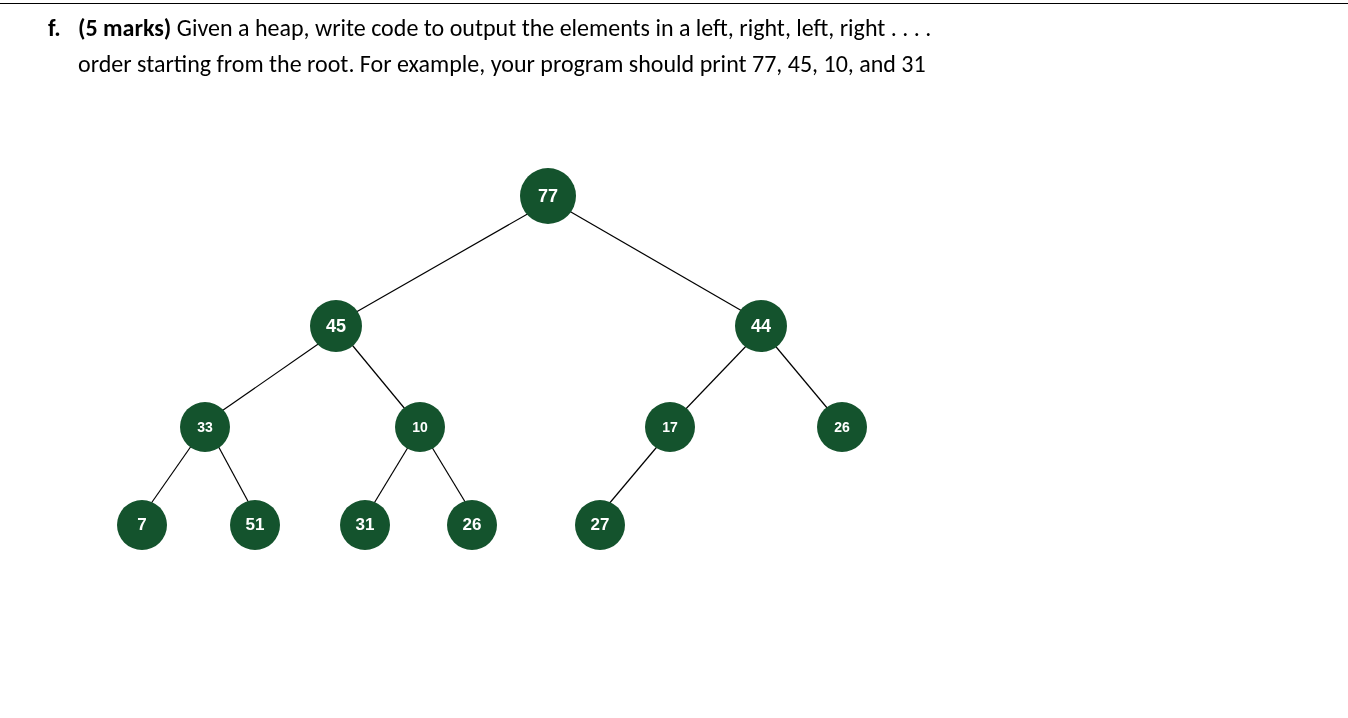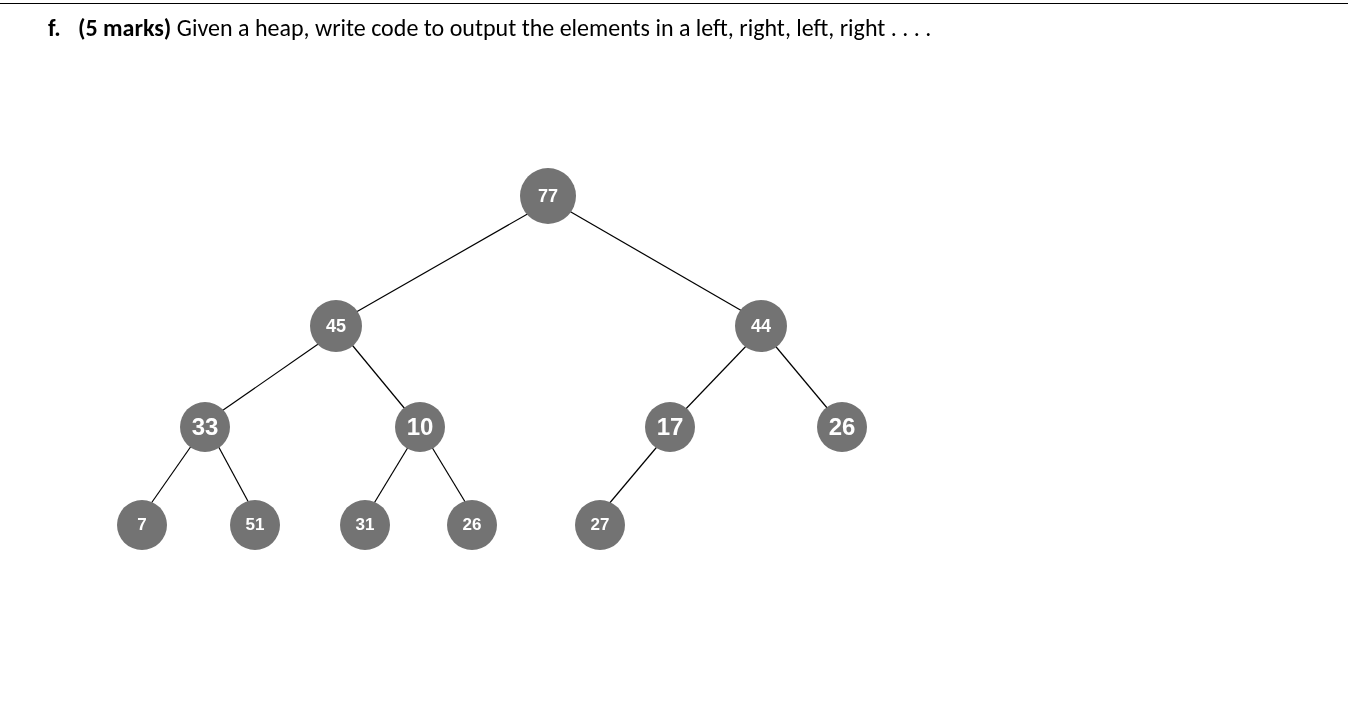--- a/index.html
+++ b/index.html
@@ -58,61 +58,62 @@
     svg.edges {
       position: absolute;
       top: 0;
       left: 0;
       width: 800px;
       height: 420px;
     }
     .node {
       position: absolute;
       border-radius: 50%;
-      background: #737373;
+      background: #14532d;
       color: white;
       font-weight: bold;
       display: flex;
       align-items: center;
       justify-content: center;
       font-family: Arial, sans-serif;
     }
     .node-large {
       width: 56px;
       height: 56px;
       font-size: 18px;
     }
     .node-med {
       width: 52px;
       height: 52px;
       font-size: 18px;
     }
     .node-small {
       width: 50px;
       height: 50px;
-      font-size: 24px;
+      font-size: 14px;
     }
     .node-leaf {
       width: 50px;
       height: 50px;
       font-size: 17px;
     }
   </style>
 </head>
 <body>
 
 <div class="top-line"></div>
 
 <div class="question-block">
   <div class="question-line">
     <span class="question-letter">f.</span>
     <span>
       <span class="question-marks">(5 marks)</span><span class="question-text"> Given a heap, write code to output the elements in a left, right, left, right . . . .</span>
     </span>
   </div>
+  <div class="question-cont">order starting from the root. For example, your program should print 77, 45, 10, and 31</div>
 </div>
 
 <div class="tree-container">
   <svg class="edges">
 
     <line x1="448" y1="48" x2="261" y2="155" stroke="#000" stroke-width="1.2"></line>
     <line x1="474" y1="48" x2="659" y2="155" stroke="#000" stroke-width="1.2"></line>
 
     <line x1="234" y1="180" x2="126" y2="255" stroke="#000" stroke-width="1.2"></line>
     <line x1="258" y1="180" x2="320" y2="255" stroke="#000" stroke-width="1.2"></line>

